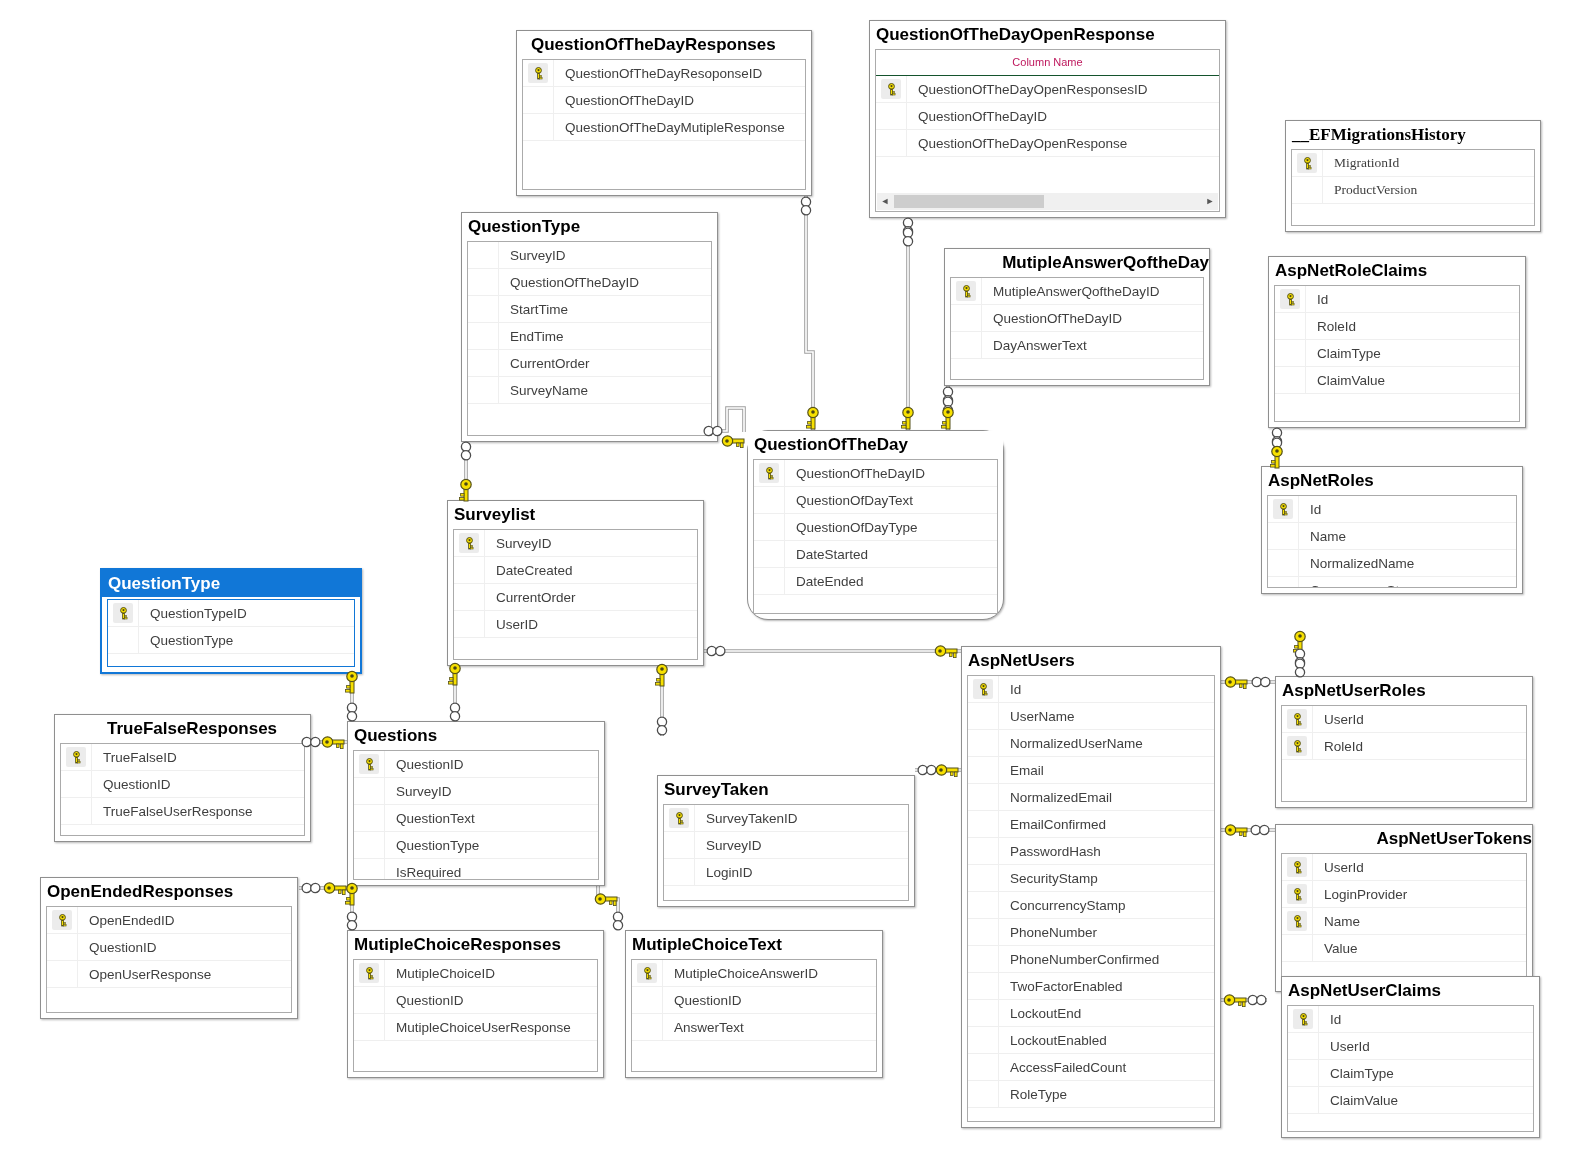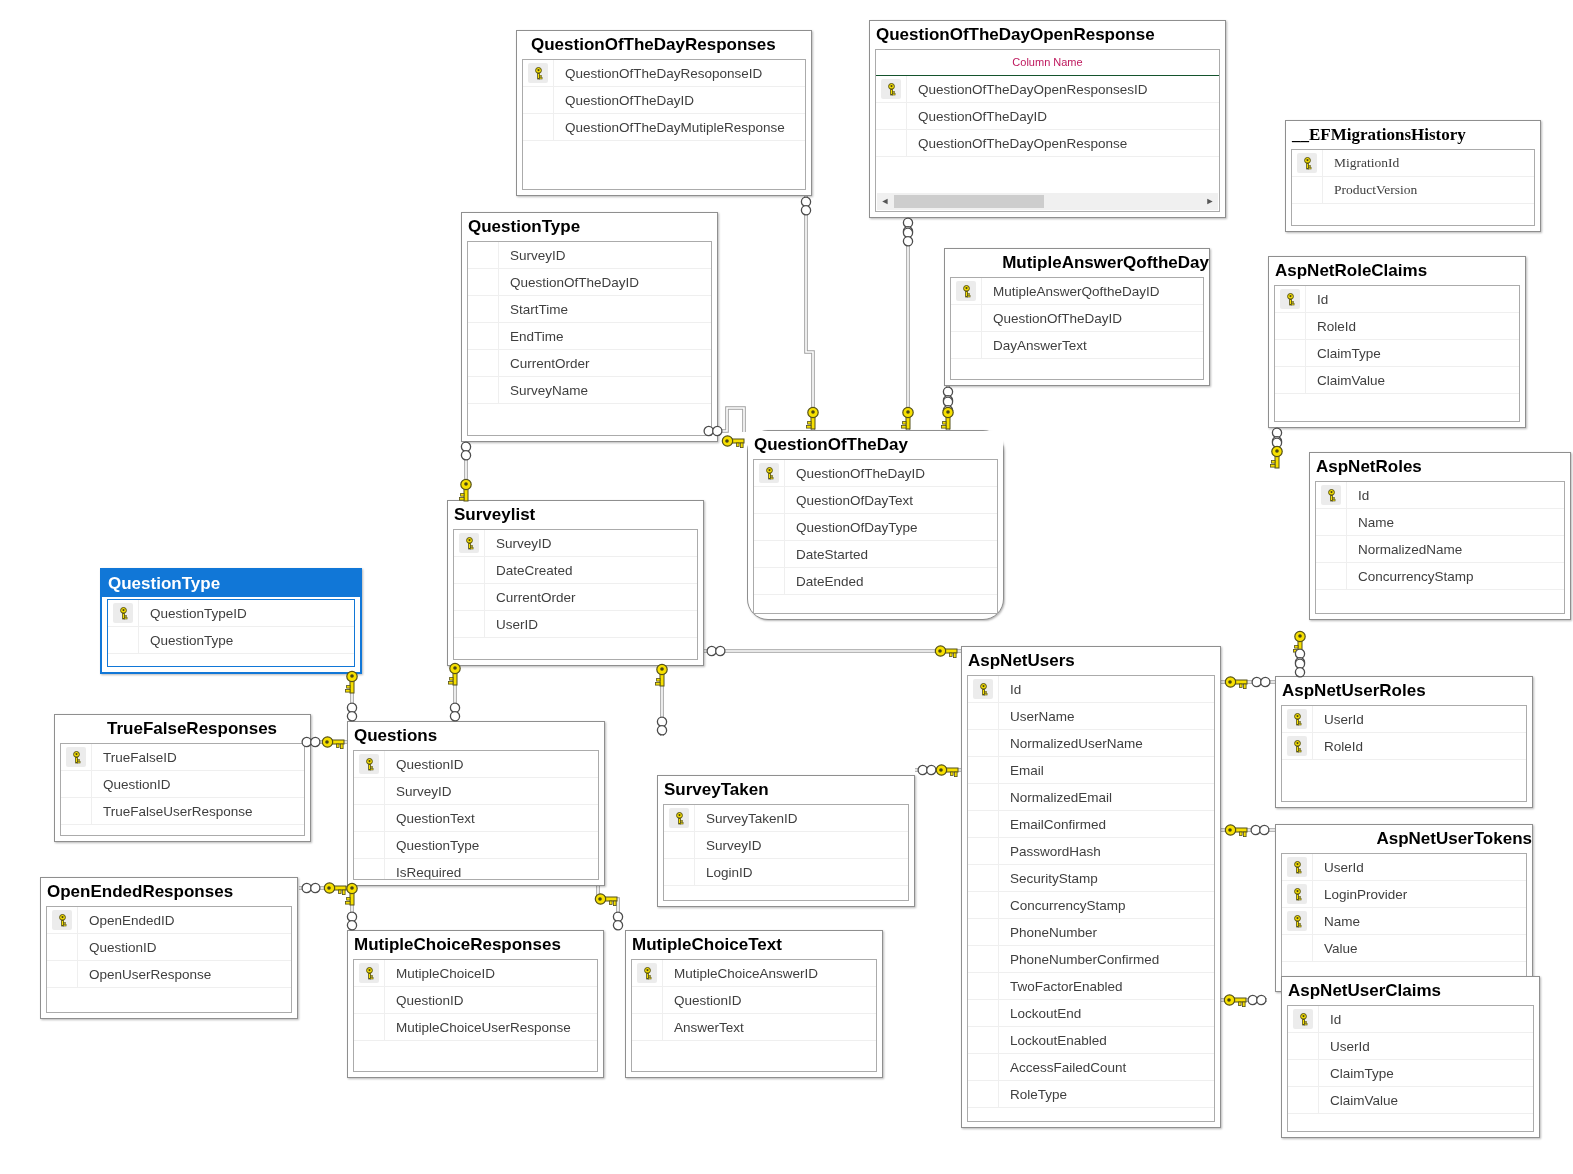--- a/index.html
+++ b/index.html
@@ -346,21 +346,21 @@
         <div class="t-row">
           <div class="t-icon"></div>
           <div class="t-name">DateStarted</div>
         </div>
         <div class="t-row">
           <div class="t-icon"></div>
           <div class="t-name">DateEnded</div>
         </div>
       </div>
     </div>
-    <div class="tbl" style="left: 1261px; top: 452px; width: 262px; height: 168px; margin-left: 48px;">
+    <div class="tbl" style="left: 1261px; top: 466px; width: 262px; height: 128px;">
       <div class="t-title">AspNetRoles</div>
       <div class="t-grid">
         <div class="t-row">
           <div class="t-icon">
             <div class="keybg">
               <svg width="13" height="13" viewBox="0 0 13 13">
                 <circle cx="6.5" cy="3.4" r="2.9" fill="#f7e000" stroke="#55511a" stroke-width="1"></circle>
                 <circle cx="6.5" cy="3.1" r="1.1" fill="#4a4616"></circle>
                 <rect x="5.6" y="6" width="1.9" height="6" fill="#f7e000" stroke="#55511a" stroke-width="0.8"></rect>
                 <rect x="7.4" y="8.4" width="2" height="1.5" fill="#f7e000" stroke="#55511a" stroke-width="0.6"></rect>

